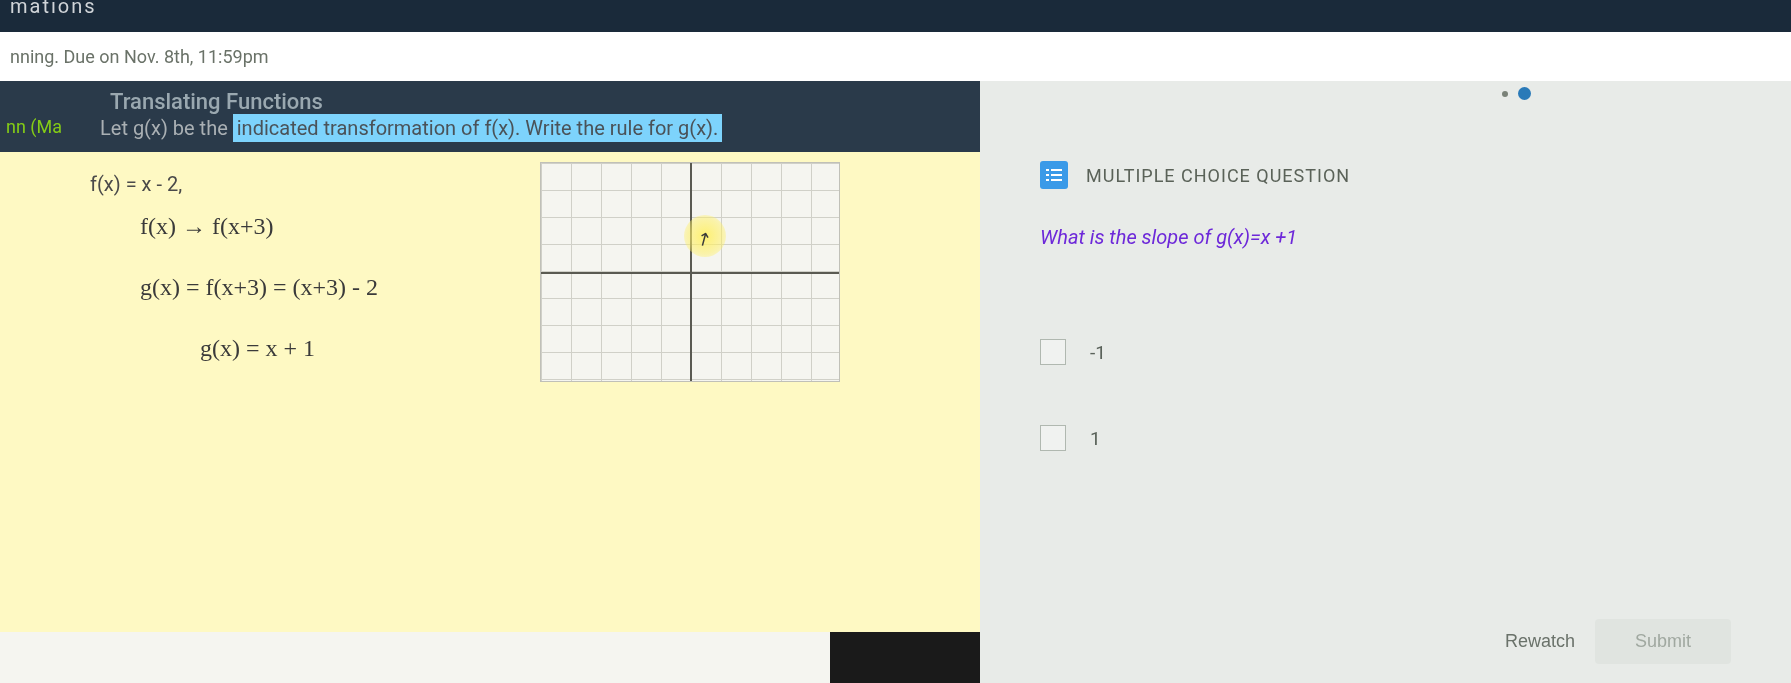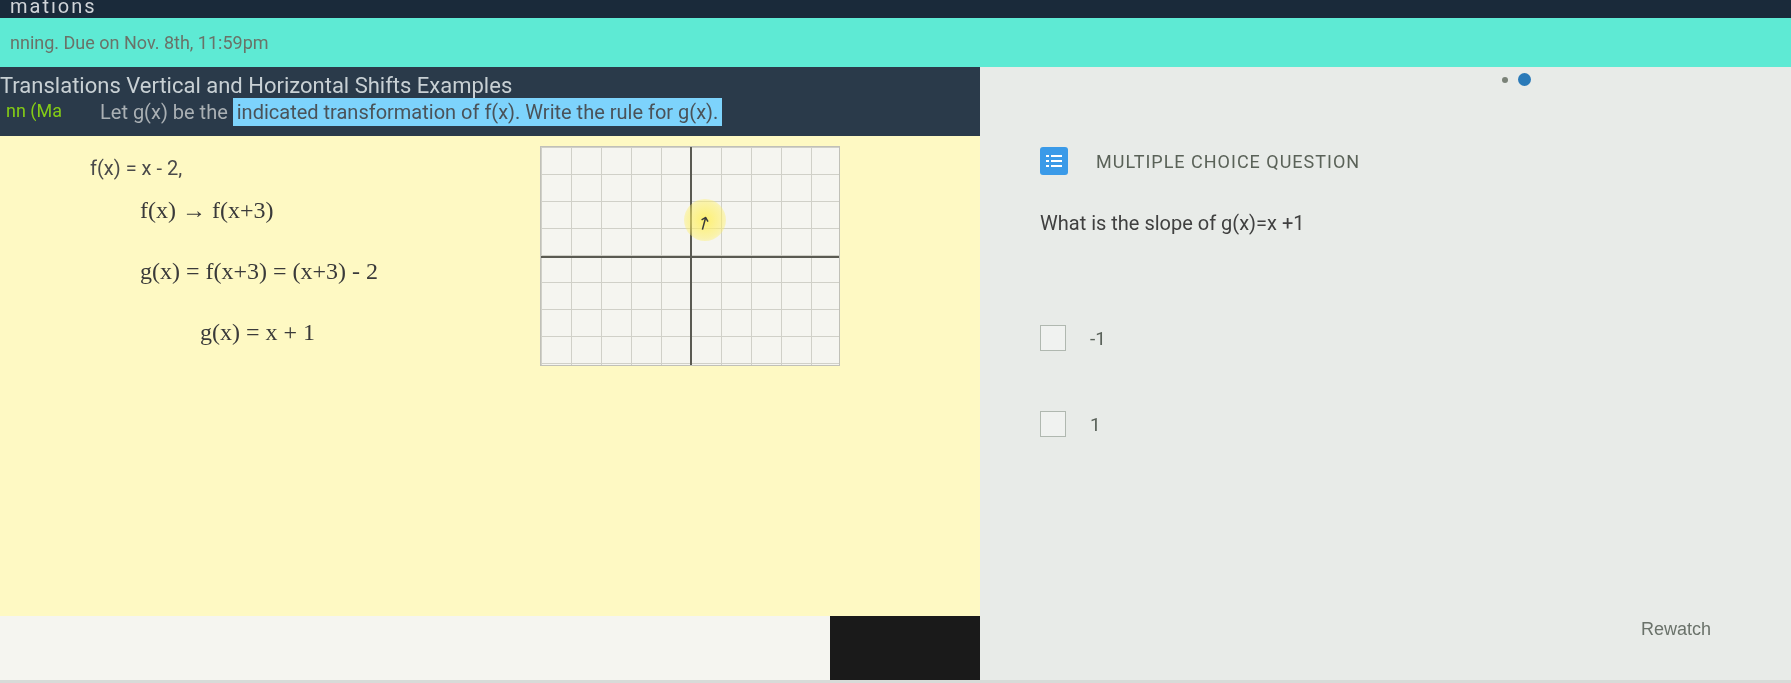--- a/index.html
+++ b/index.html
@@ -14,26 +14,26 @@
       height: 683px;
       overflow: hidden;
       position: relative;
     }
     .top-bar {
       background: #1a2a3a;
       color: #d0d4d8;
       padding: 2px 10px;
       font-size: 20px;
       letter-spacing: 2px;
-      height: 18px;
+      height: 32px;
       overflow: hidden;
       line-height: 8px;
     }
     .assignment-bar {
-      background: #5eead4;
+      background: #ffffff;
       color: #6a7268;
       padding: 14px 10px;
       font-size: 18px;
     }
     .main-area {
       display: flex;
       height: calc(100% - 70px);
     }
     .video-panel {
       width: 980px;
@@ -170,21 +170,21 @@
     }
     .dot-active {
       width: 13px;
       height: 13px;
       border-radius: 50%;
       background: #2a7ab8;
     }
     .question-header {
       display: flex;
       align-items: center;
-      gap: 28px;
+      gap: 18px;
       margin-top: 50px;
       margin-bottom: 36px;
     }
     .list-icon {
       width: 28px;
       height: 28px;
       background: #3a9ae8;
       border-radius: 3px;
       display: flex;
       align-items: center;
@@ -192,22 +192,23 @@
       color: white;
       font-size: 14px;
     }
     .question-type {
       font-size: 18px;
       color: #5a6258;
       letter-spacing: 1px;
     }
     .question-text {
       font-size: 20px;
-      color: #404040;
+      color: #6d28d9;
       margin-bottom: 90px;
+      font-style: italic;
     }
     .choice-row {
       display: flex;
       align-items: center;
       gap: 24px;
       margin-bottom: 60px;
       cursor: pointer;
     }
     .choice-box {
       width: 26px;
@@ -275,21 +276,21 @@
 <div class="assignment-bar">
   <span>nning. Due on Nov. 8th, 11:59pm</span>
 </div>
 
 <div class="main-area">
 
   <div class="video-panel">
     <div class="dark-strip"></div>
 
     <div class="video-header overlay-header">
-      <div class="video-title2">Translations Vertical and Horizontal Shifts Examples</div>
+      <div class="video-title1">Translating Functions</div>
       <div class="instr-text">
         <span class="instr-dark" style="position:absolute; left:0; color:#84cc16; font-size:18px; padding-left:6px;">nn (Ma</span>
         <span class="instr-dark">Let g(x) be the </span><span class="instr-light">indicated transformation of f(x).  Write the rule for g(x).</span>
       </div>
     </div>
 
     <div class="video-content">
       <div class="problem-text">f(x) = x - 2,</div>
 
       <div class="handwritten">
@@ -336,16 +337,17 @@
       <div class="choice-label">-1</div>
     </div>
 
     <div class="choice-row">
       <div class="choice-box"></div>
       <div class="choice-label">1</div>
     </div>
 
     <div class="action-row">
       <button class="rewatch-btn">Rewatch</button>
+      <button class="submit-btn">Submit</button>
     </div>
   </div>
 
 </div>
 
 </body></html>

